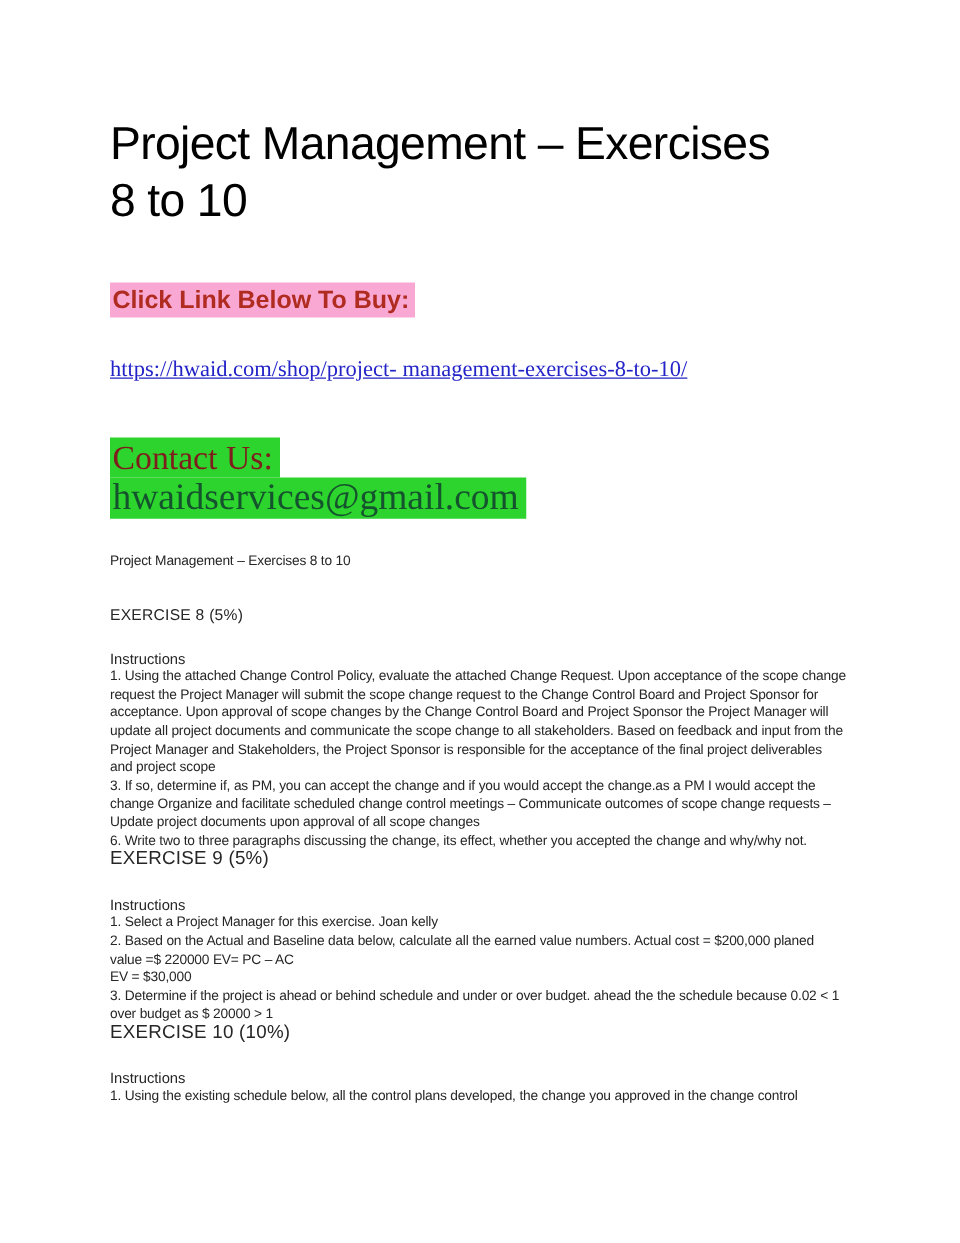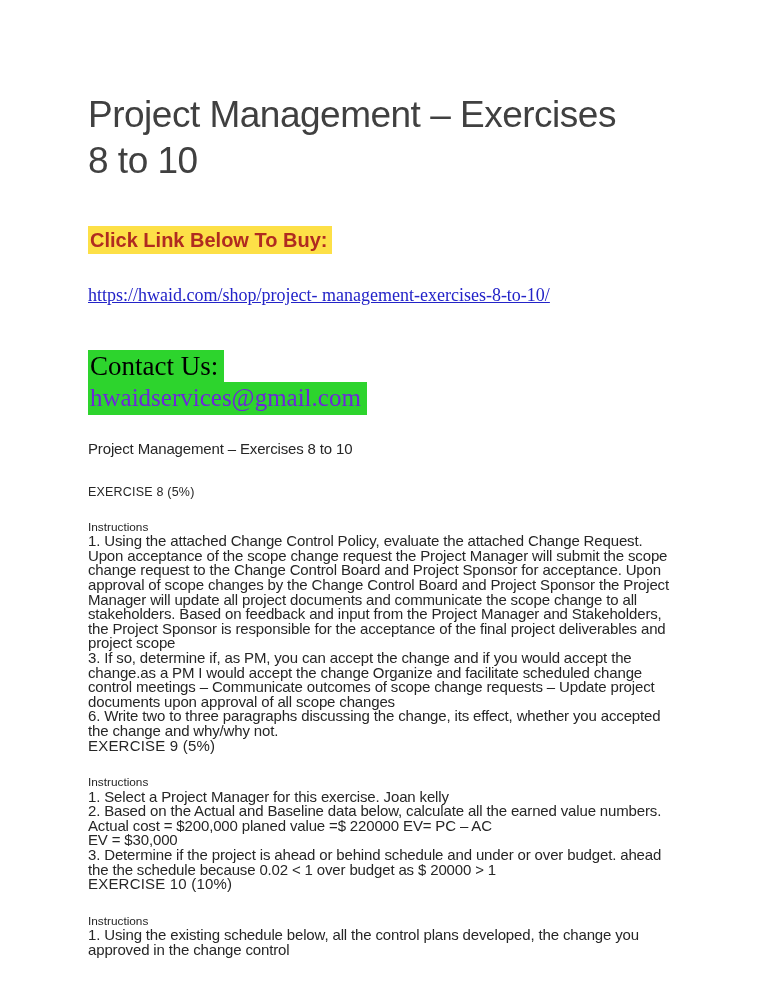--- a/index.html
+++ b/index.html
@@ -12,58 +12,58 @@
   .page {
     box-sizing: border-box;
     width: 768px; height: 994px;
     padding: 92px 90px 0 88px;
     background: #ffffff;
   }
   .doc-title {
     font-size: 37px;
     line-height: 46px;
     letter-spacing: -0.5px;
-    color: #404040;
+    color: #000000;
     font-weight: 400;
   }
   .buy-heading {
     margin-top: 42px;
     display: inline-block;
-    background: #fde047;
+    background: #f9a8d4;
     color: #b02b20;
     font-weight: 700;
     font-size: 20px;
     line-height: 24px;
     padding: 2px 5px 2px 2px;
   }
   .buy-link-row { margin-top: 31px; }
   .buy-link {
     font-family: "Liberation Serif", serif;
     font-size: 18px;
     color: #2323c8;
     text-decoration: underline;
     cursor: pointer;
     text-align: center;
   }
   .contact-block { margin-top: 44px; }
   .contact-heading {
     display: inline-block;
     background: #2dd42d;
-    color: #000000;
+    color: #7f1d1d;
     font-family: "Liberation Serif", serif;
     font-size: 27px;
     line-height: 30px;
     padding: 1px 6px 1px 2px;
   }
   .contact-email {
     display: inline-block;
     background: #2dd42d;
-    color: #6d28d9;
+    color: #14532d;
     font-family: "Liberation Serif", serif;
-    font-size: 25px;
+    font-size: 30px;
     line-height: 30px;
     padding: 1px 6px 2px 2px;
   }
   .doc-subtitle {
     margin-top: 27px;
     font-size: 12px;
     line-height: 15px;
     letter-spacing: -0.1px;
   }
   .exercise-heading {
@@ -72,21 +72,21 @@
     line-height: 15px;
     letter-spacing: 0.2px;
   }
   .instructions-label {
     margin-top: 20px;
     font-size: 11.8px;
     line-height: 14.6px;
   }
   .body-text {
     max-width: 596px;
-    font-size: 15px;
+    font-size: 11px;
     line-height: 14.6px;
     letter-spacing: -0.15px;
   }
   .inline-heading {
     font-size: 15px;
     line-height: 14.6px;
     letter-spacing: 0.2px;
   }
   .gap-instructions { margin-top: 22px; }
 </style>

